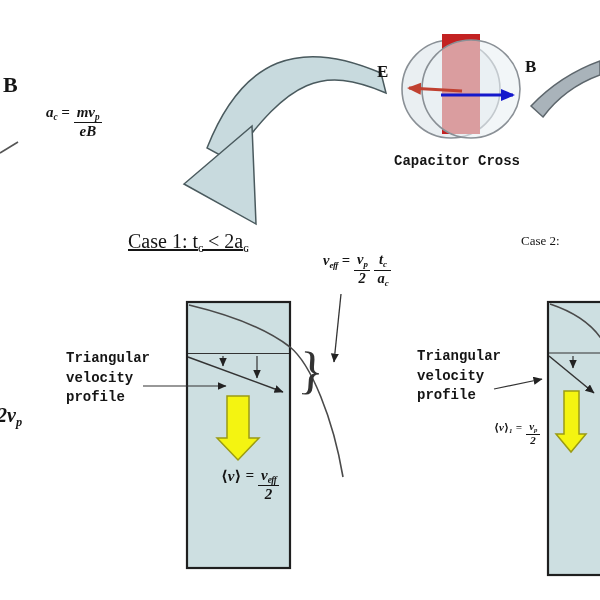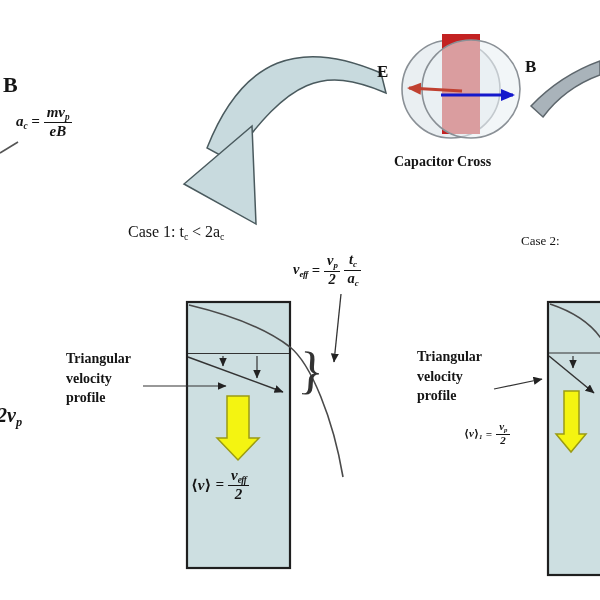--- a/index.html
+++ b/index.html
@@ -1,27 +1,27 @@
 <!DOCTYPE html>
 <html><head>
 <meta charset="utf-8">
 <style>
   html,body{margin:0;padding:0;background:#fff;}
   #stage{position:relative;width:600px;height:600px;background:#ffffff;overflow:hidden;
          font-family:"Liberation Serif","DejaVu Serif",serif;}
   #gfx{position:absolute;left:0;top:0;}
   .t{position:absolute;color:#151515;font-family:"Liberation Serif","DejaVu Serif",serif;white-space:nowrap;}
   .bold{font-weight:bold;}
-  .f{display:flex;align-items:center;font-weight:bold;font-style:italic;gap:4px;}
+  .f{display:flex;font-weight:bold;font-style:italic;gap:4px;margin-left:30px;}
   .frac{display:inline-block;text-align:center;vertical-align:middle;}
   .num{display:block;border-bottom:1.5px solid #151515;padding:0 3px;line-height:1.08;}
   .den{display:block;line-height:1.08;padding:0 3px;}
   .sb{font-size:0.62em;vertical-align:-0.35em;letter-spacing:-0.5px;}
   .ang{font-family:"DejaVu Sans","DejaVu Serif",serif;font-style:normal;}
-  .lbl{font-weight:bold;font-size:14px;line-height:19.5px;}
+  .lbl{font-weight:bold;font-size:14px;line-height:19.5px;font-family:Liberation Mono, monospace;}
   .brace{color:#333;font-size:52px;line-height:50px;font-weight:normal;transform:rotate(4deg);}
 </style>
 </head>
 <body>
 
 <div id="stage">
 
   <svg id="gfx" width="600" height="600" viewBox="0 0 600 600">
     <defs>
       <marker id="mDark" markerUnits="userSpaceOnUse" markerWidth="10" markerHeight="9" refX="8.5" refY="4" orient="auto">
@@ -77,21 +77,21 @@
       <span class="den">eB</span>
     </span>
   </div>
 
   <div class="t bold" style="left:377px;top:62px;font-size:17px;">E</div>
   <div class="t bold" style="left:525px;top:57px;font-size:17px;">B</div>
   <div class="t lbl" style="left:394px;top:152px;">
     <div>Capacitor Cross</div>
   </div>
 
-  <div class="t" style="left:128px;top:223px;font-size:16px;">
+  <div class="t" style="left:128px;top:230px;font-size:20px;text-decoration:underline;">
     <span>Case 1: t</span><span class="sb">c</span><span> &lt; 2a</span><span class="sb">c</span>
   </div>
 
   <div class="t f" style="left:293px;top:252px;font-size:14.5px;">
     <span><span>v</span><span class="sb">eff</span></span>
     <span>=</span>
     <span class="frac">
       <span class="num"><span>v</span><span class="sb">p</span></span>
       <span class="den">2</span>
     </span>

